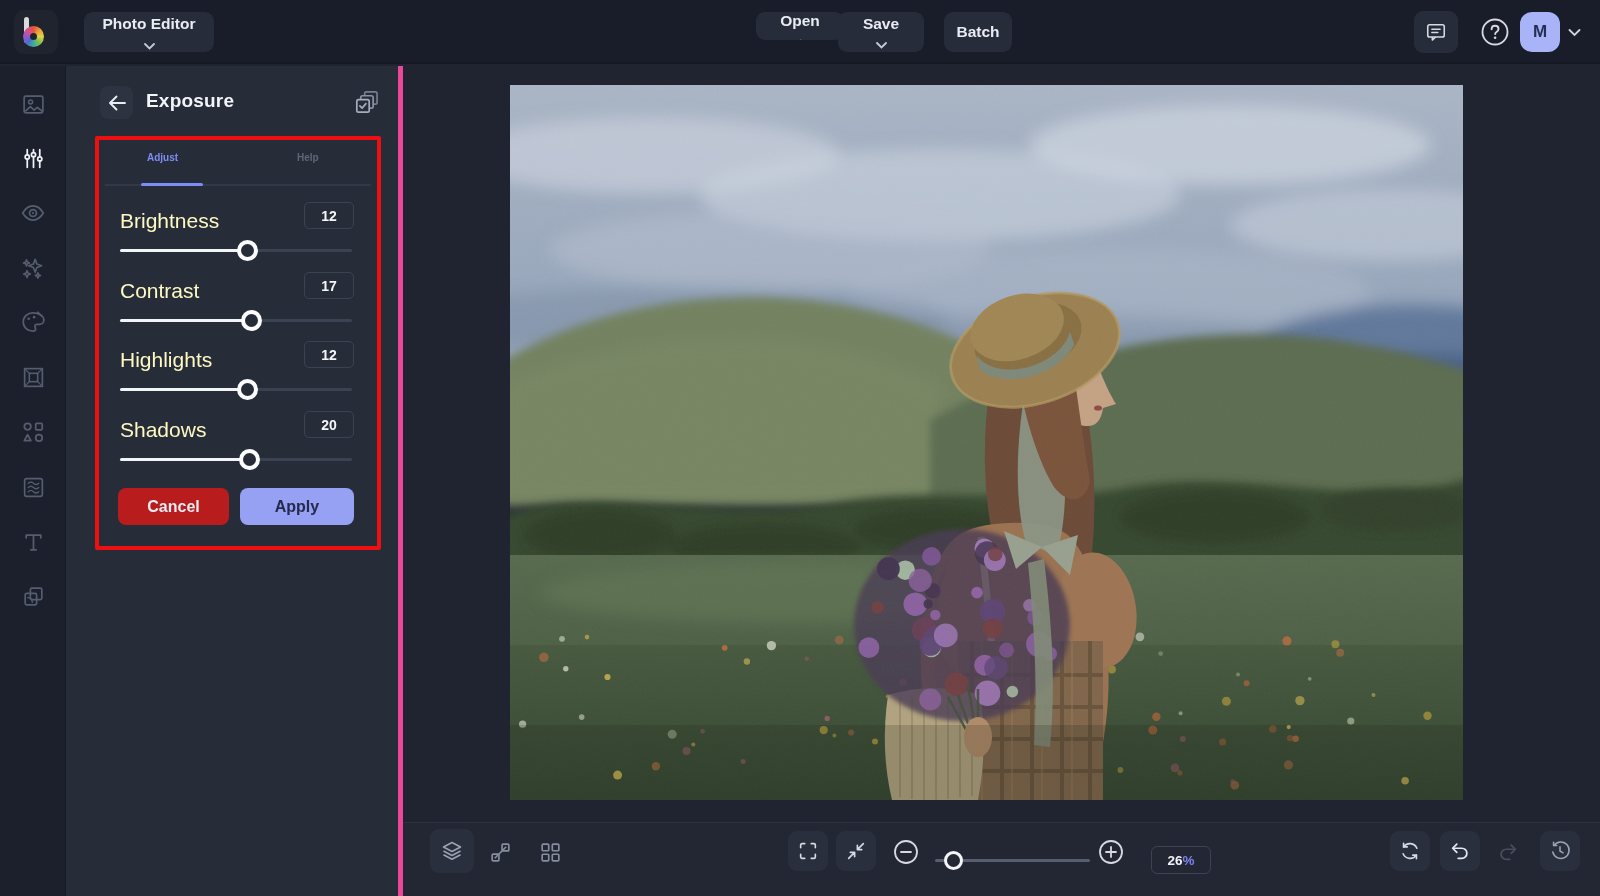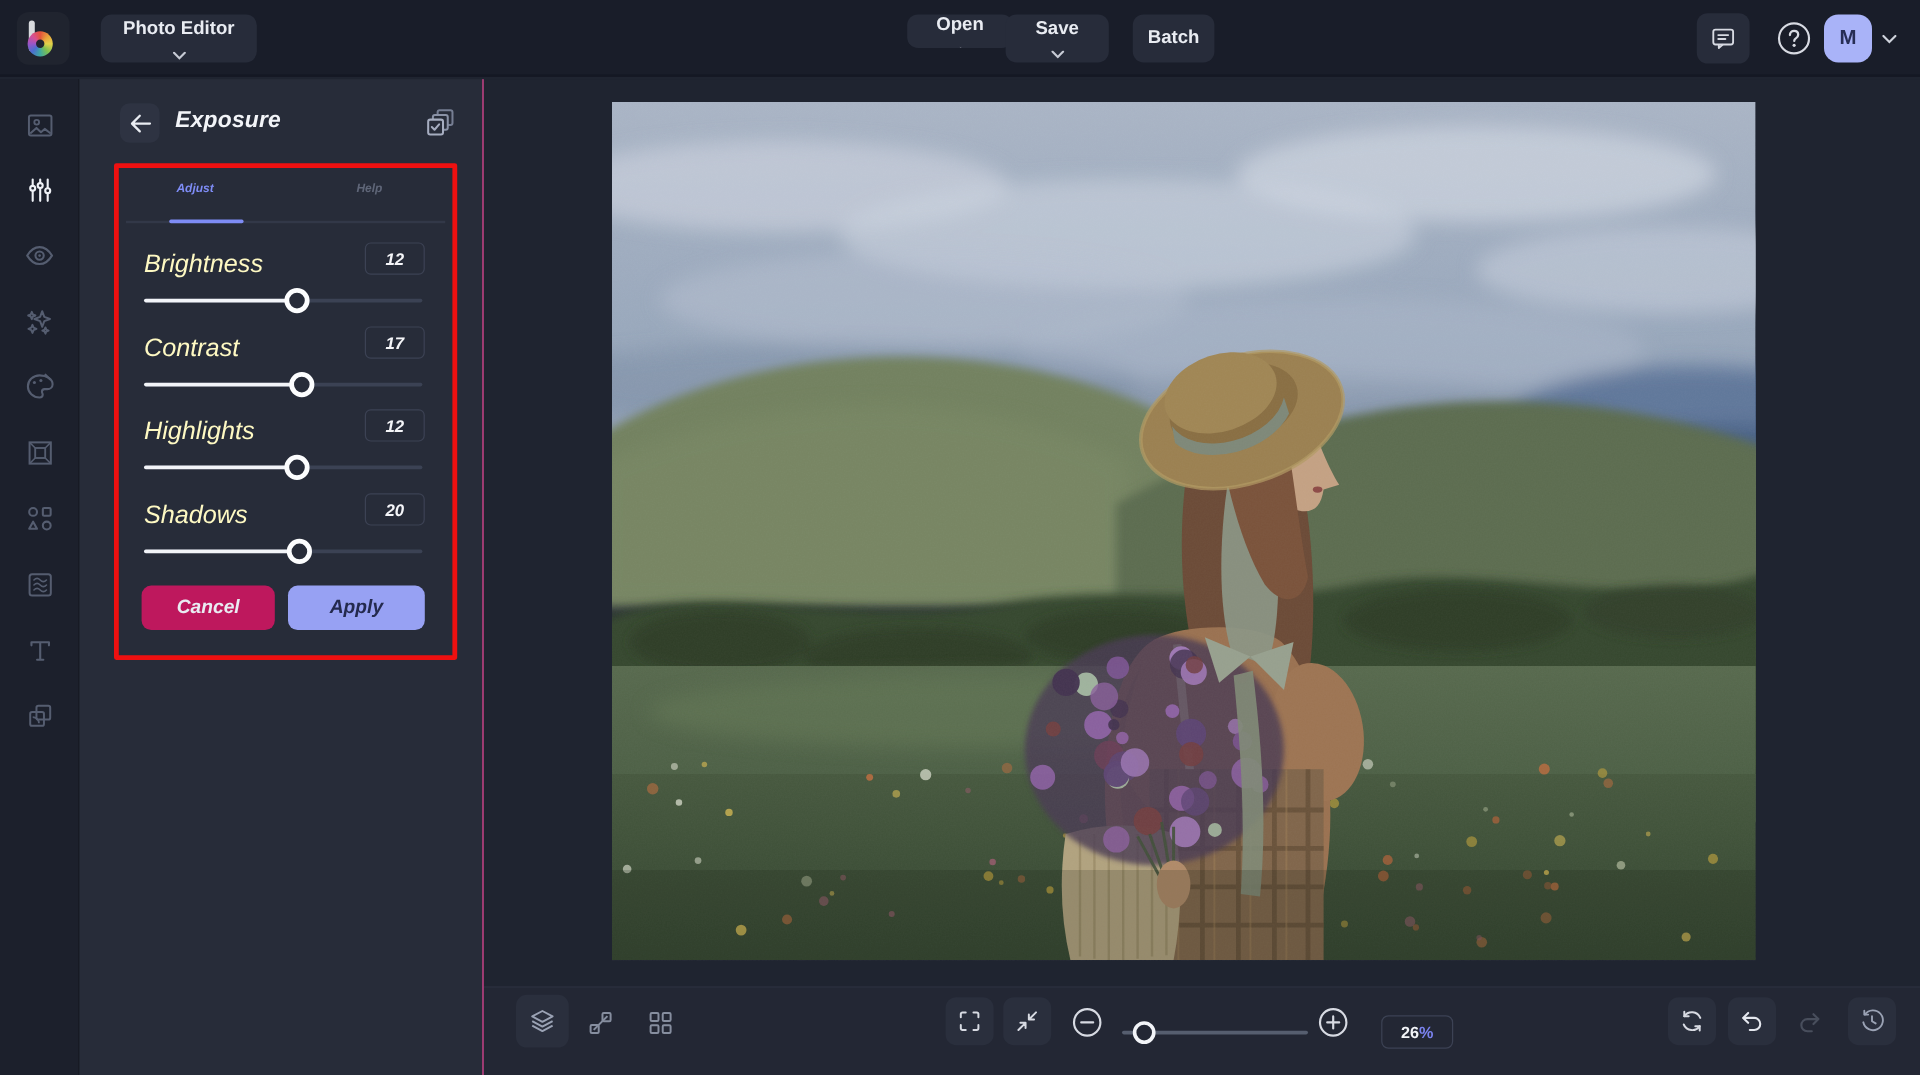--- a/index.html
+++ b/index.html
@@ -35,21 +35,21 @@
 
   
   .sidebar { position:absolute; left:0; top:66px; width:66px; height:830px;
     background:#1c202c; border-right:1px solid #171a24; z-index:20; }
   .side-btn { position:absolute; left:13px; width:40px; height:40px; display:flex;
     align-items:center; justify-content:center; cursor:pointer; color:#555d70; }
   .side-btn.active { color:#eef1f6; }
 
   
   .panel { position:absolute; left:66px; top:66px; width:337px; height:830px;
-    background:#272c39; border-right:1px solid #ec4899; z-index:10;font-style:italic; }
+    background:#272c39; border-right:5px solid #ec4899; z-index:10; }
   .back-btn { position:absolute; left:34px; top:20px; width:33px; height:33px;
     background:#2e3342; border-radius:8px; color:#e9ecf2; }
   .panel-title { position:absolute; left:80px; top:24px; color:#f2f4f8;
     font-size:19px; font-weight:700; letter-spacing:.2px; }
   .batch-apply { position:absolute; left:288px; top:23px; width:28px; height:28px;
     color:#8a92a6; cursor:pointer; }
   .red-box { position:absolute; left:29px; top:70px; width:286px; height:414px;
     border:4px solid #ee1010; border-radius:2px; pointer-events:none; z-index:15; }
   .tabs { position:absolute; left:39px; top:84px; width:266px; height:36px;
     border-bottom:2px solid #323848; }
@@ -64,21 +64,21 @@
   .slider-value { position:absolute; right:-2px; top:-4px; width:50px; height:27px;
     border:1px solid #3c4254; border-radius:5px; color:#f4f5f8; font-size:14px; font-weight:700;
     display:flex; align-items:center; justify-content:center; cursor:text; }
   .track { position:absolute; left:0; top:43px; width:232px; height:3px;
     background:#3b4254; border-radius:2px; cursor:pointer; }
   .track-fill { position:absolute; left:0; top:0; height:3px; background:#f2f4f8; border-radius:2px; }
   .thumb { position:absolute; top:-9px; width:21px; height:21px; border-radius:50%;
     background:#272c39; border:4.5px solid #fcfdfe; }
   .actions { position:absolute; left:52px; top:422px; width:236px; height:37px; }
   .btn-cancel { position:absolute; left:0; top:0; width:111px; height:37px;
-    background:#be185d; border-radius:8px; color:#e9ecf2; font-size:16px; font-weight:700;
+    background:#b91c1c; border-radius:8px; color:#e9ecf2; font-size:16px; font-weight:700;
     display:flex; align-items:center; justify-content:center; cursor:pointer; }
   .btn-apply { position:absolute; left:122px; top:0; width:114px; height:37px;
     background:#97a1f3; border-radius:8px; color:#242a4e; font-size:16px; font-weight:700;
     display:flex; align-items:center; justify-content:center; cursor:pointer; }
   .help-row { position:absolute; left:28px; top:492px; width:280px; height:38px;
     background:#2b3040; border-radius:8px; display:flex; align-items:center; gap:9px;
     padding-left:16px; font-size:14.5px; color:#c3c8d4; }
   .help-link { color:#7e8cf5; cursor:pointer; }
 
   

